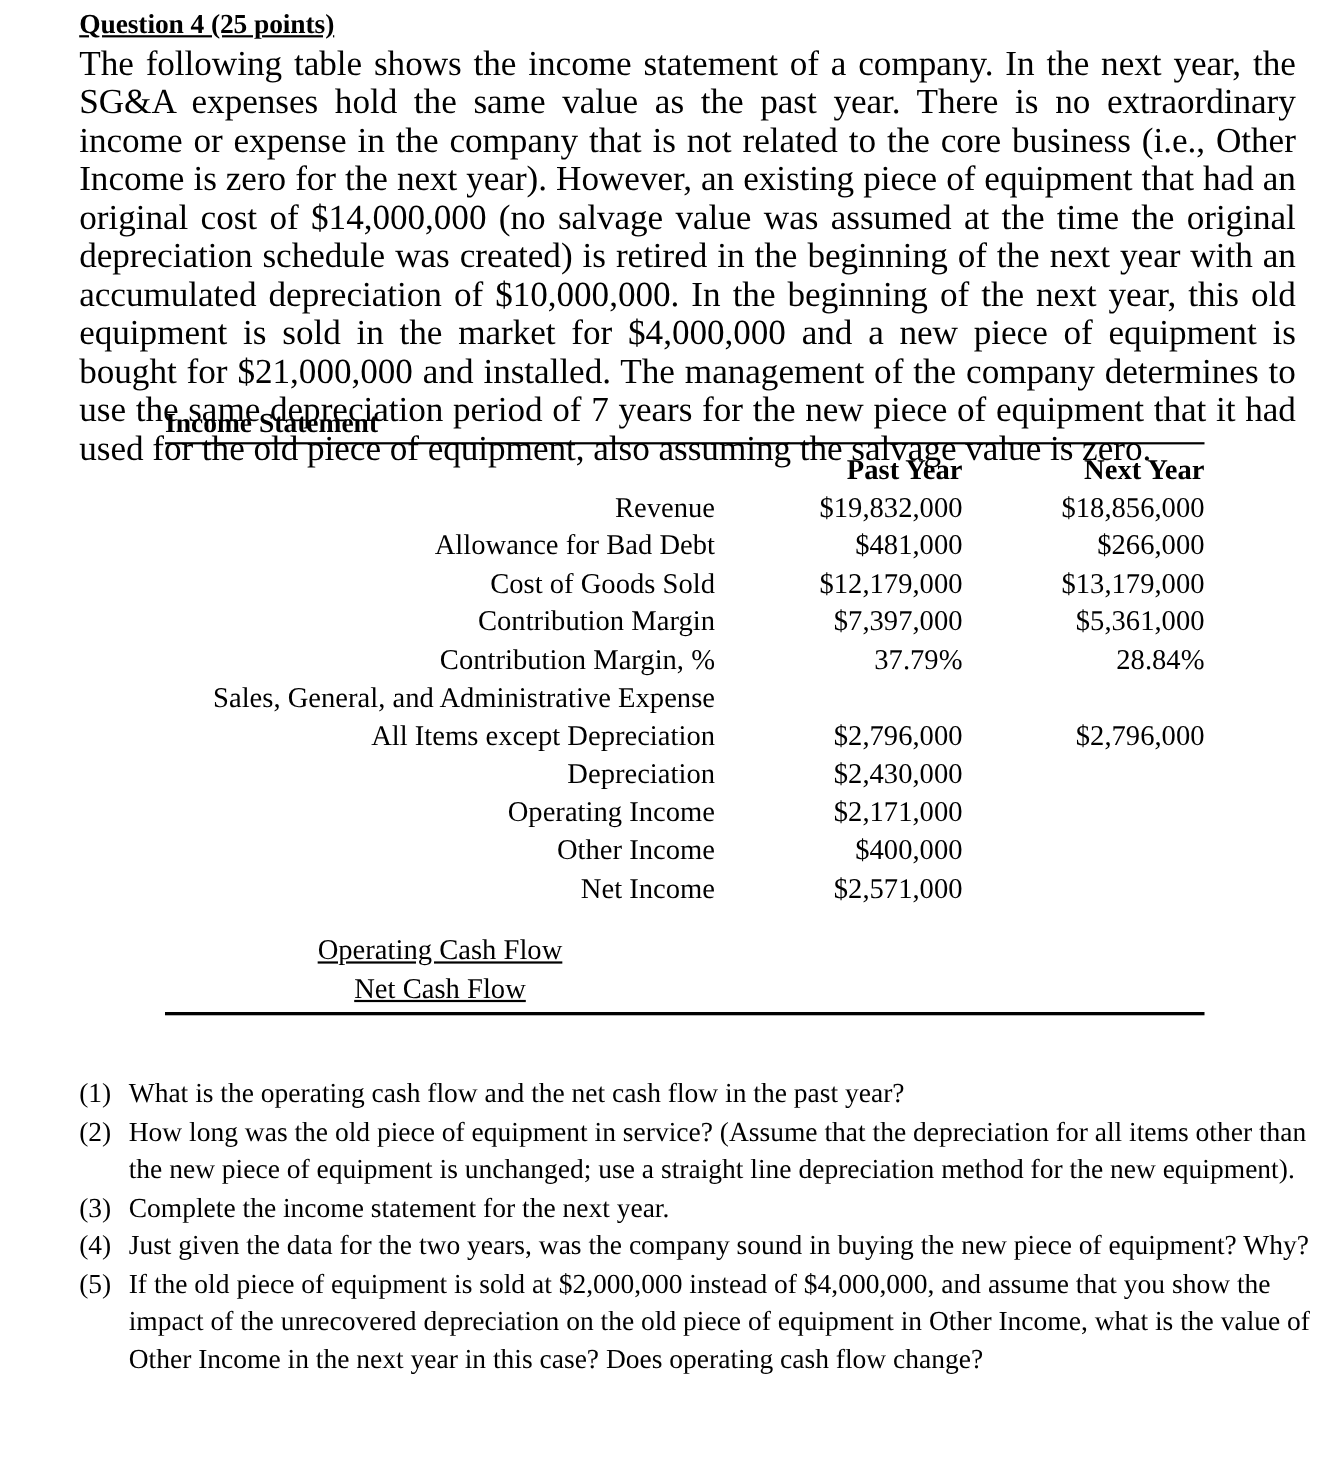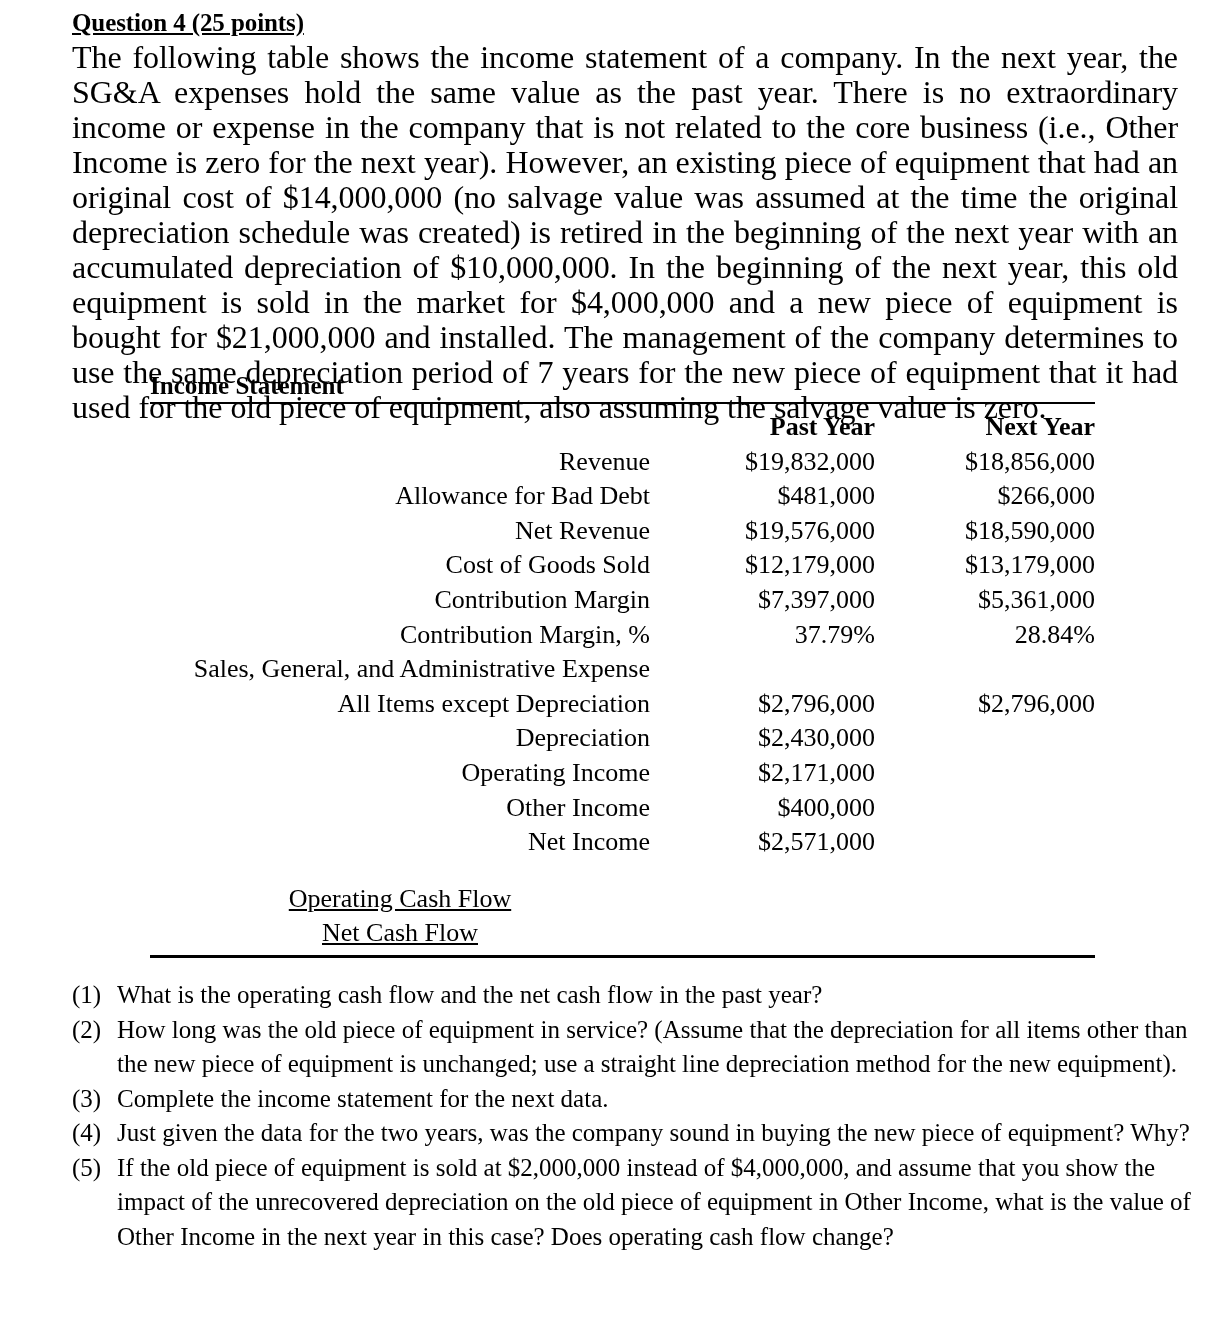--- a/index.html
+++ b/index.html
@@ -169,25 +169,20 @@
             <td class="lbl">Revenue</td>
             <td class="num">$19,832,000</td>
             <td class="num2">$18,856,000</td>
           </tr>
           <tr>
             <td class="lbl">Allowance for Bad Debt</td>
             <td class="num">$481,000</td>
             <td class="num2">$266,000</td>
           </tr>
           <tr>
-            <td class="lbl">Net Revenue</td>
-            <td class="num">$19,576,000</td>
-            <td class="num2">$18,590,000</td>
-          </tr>
-          <tr>
             <td class="lbl">Cost of Goods Sold</td>
             <td class="num">$12,179,000</td>
             <td class="num2">$13,179,000</td>
           </tr>
           <tr>
             <td class="lbl">Contribution Margin</td>
             <td class="num">$7,397,000</td>
             <td class="num2">$5,361,000</td>
           </tr>
           <tr>
@@ -250,21 +245,21 @@
       <div class="q-item">
         <span class="q-num">(1)</span>
         <span class="q-text">What is the operating cash flow and the net cash flow in the past year?</span>
       </div>
       <div class="q-item">
         <span class="q-num">(2)</span>
         <span class="q-text">How long was the old piece of equipment in service? (Assume that the depreciation for all items other than the new piece of equipment is unchanged; use a straight line depreciation method for the new equipment).</span>
       </div>
       <div class="q-item">
         <span class="q-num">(3)</span>
-        <span class="q-text">Complete the income statement for the next data.</span>
+        <span class="q-text">Complete the income statement for the next year.</span>
       </div>
       <div class="q-item">
         <span class="q-num">(4)</span>
         <span class="q-text">Just given the data for the two years, was the company sound in buying the new piece of equipment? Why?</span>
       </div>
       <div class="q-item">
         <span class="q-num">(5)</span>
         <span class="q-text">If the old piece of equipment is sold at $2,000,000 instead of $4,000,000, and assume that you show the impact of the unrecovered depreciation on the old piece of equipment in Other Income, what is the value of Other Income in the next year in this case? Does operating cash flow change?</span>
       </div>
     </div>

